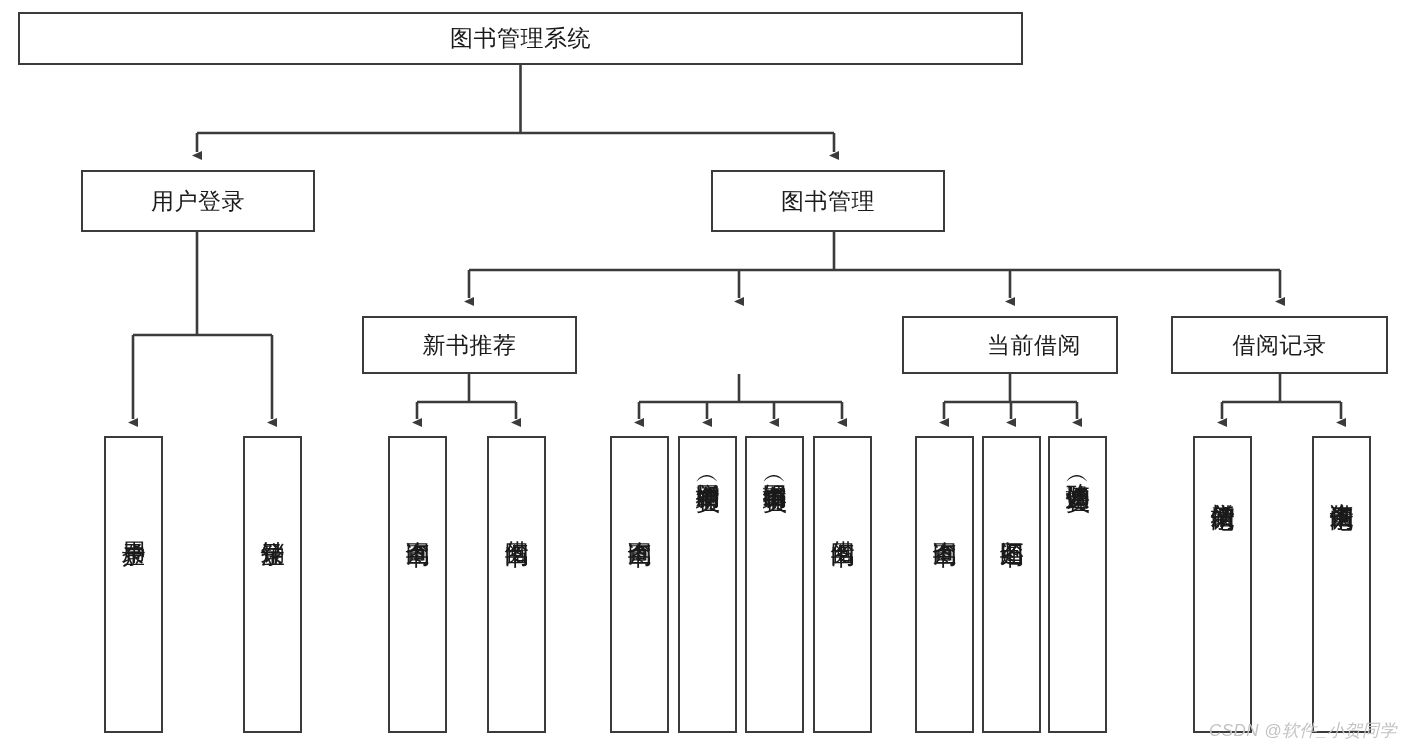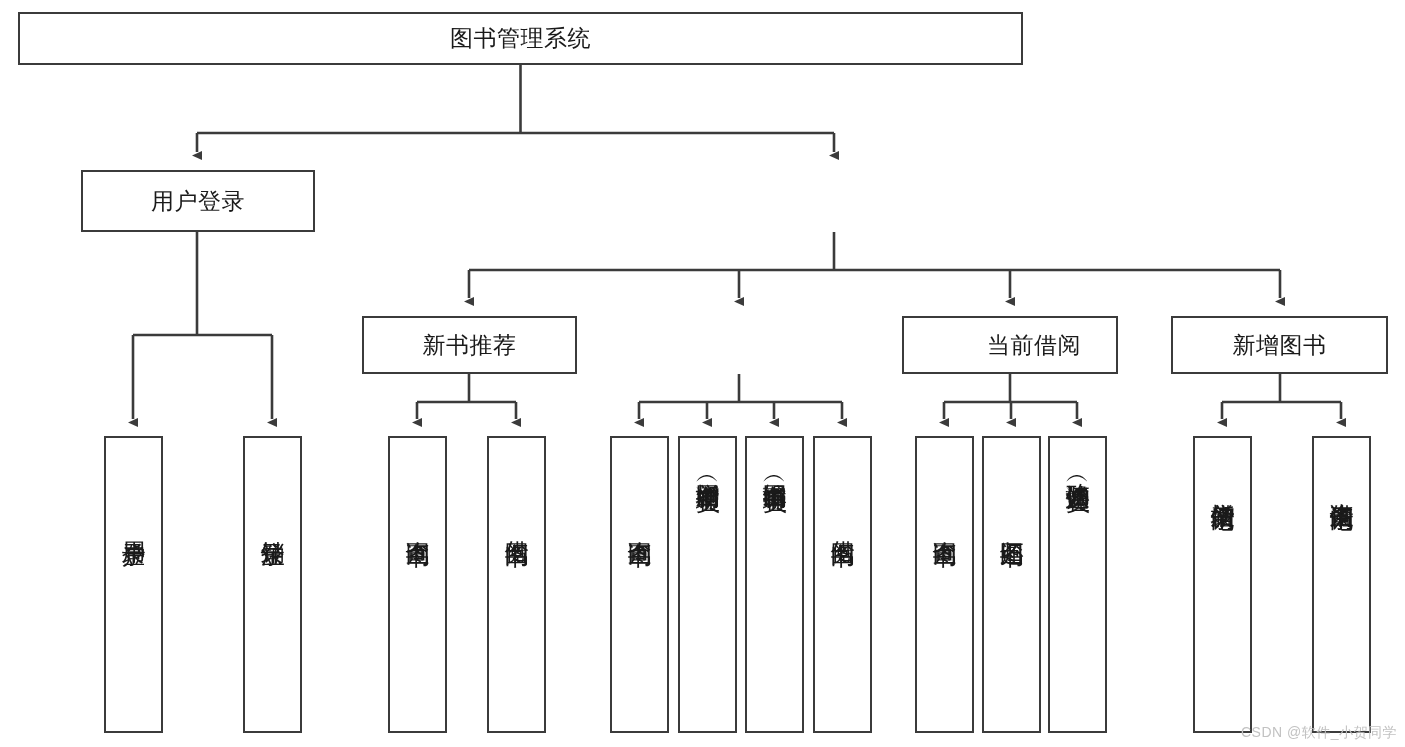--- a/index.html
+++ b/index.html
@@ -59,25 +59,26 @@
   .node.leaf.short .node-label {
     margin-top: 58px;
   }
   .node.leaf.medium .node-label {
     margin-top: 20px;
   }
   #watermark {
     position: absolute;
     right: 8px;
     bottom: 5px;
-    font-size: 14px;
+    font-size: 17px;
     color: #c2c2c2;
     letter-spacing: 0.5px;
     white-space: nowrap;
     pointer-events: none;
+    font-style: italic;
   }
 </style>
 </head>
 <body>
 
 <div id="diagram-root">
 
   <svg id="diagram-svg" viewBox="0 0 1405 747" xmlns="http://www.w3.org/2000/svg">
     <defs>
       <marker id="arrowhead" markerWidth="9" markerHeight="10" refX="1" refY="5" orient="auto" markerUnits="userSpaceOnUse">
@@ -128,29 +129,32 @@
     </g>
   </svg>
 
   <div class="node" style="left:18px; top:12px; width:1005px; height:53px;">
     <span class="node-label">图书管理系统</span>
   </div>
 
   <div class="node" style="left:81px; top:170px; width:234px; height:62px;">
     <span class="node-label">用户登录</span>
   </div>
+  <div class="node" style="left:711px; top:170px; width:234px; height:62px;">
+    <span class="node-label">图书管理</span>
+  </div>
 
   <div class="node" style="left:362px; top:316px; width:215px; height:58px;justify-content:center;">
     <span class="node-label">新书推荐</span>
   </div>
   <div class="node" style="left:902px; top:316px; width:216px; height:58px;padding-left:48px;">
     <span class="node-label">当前借阅</span>
   </div>
   <div class="node" style="left:1171px; top:316px; width:217px; height:58px;">
-    <span class="node-label">新增图书</span>
+    <span class="node-label">借阅记录</span>
   </div>
 
   <div class="node leaf short" style="left:104px; top:436px; width:59px; height:297px;">
     <span class="node-label">用户登录</span>
   </div>
   <div class="node leaf short" style="left:243px; top:436px; width:59px; height:297px;">
     <span class="node-label">注销登录</span>
   </div>
 
   <div class="node leaf short" style="left:388px; top:436px; width:59px; height:297px;">

